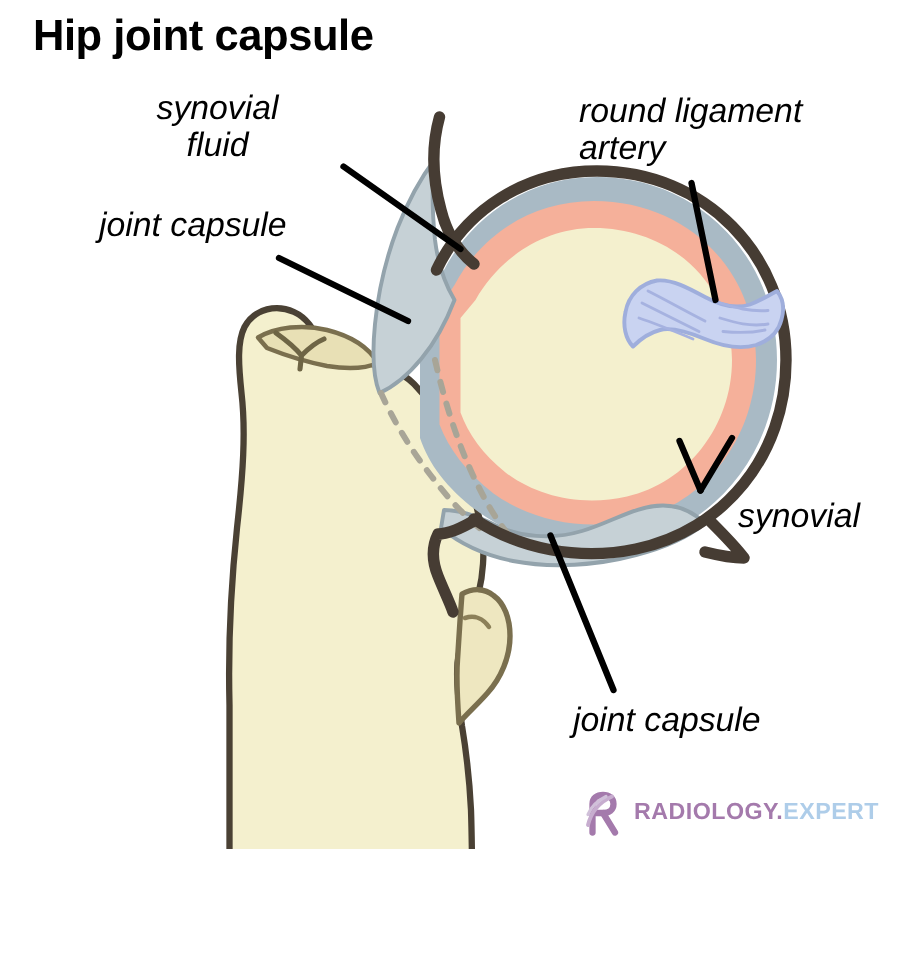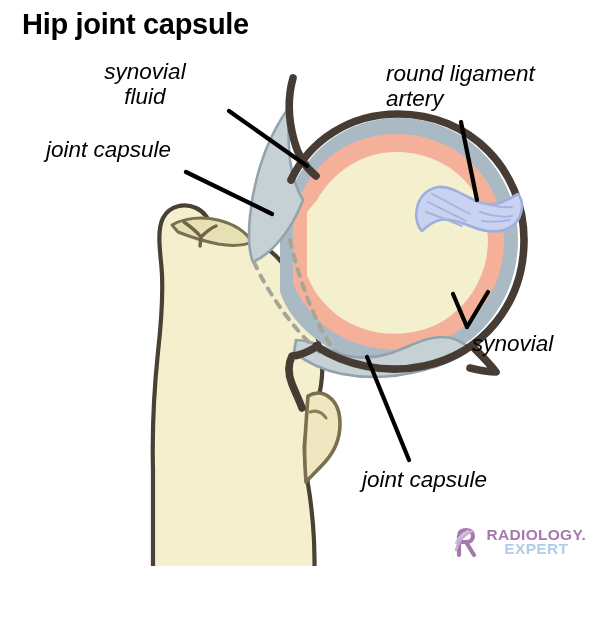--- a/index.html
+++ b/index.html
@@ -34,41 +34,41 @@
     position: absolute;
     font-family: "Liberation Sans", sans-serif;
     font-style: italic;
     font-size: 22.5px;
     color: #000000;
     line-height: 1.1;
     white-space: pre;
   }
   .anno-right { text-align: center; }
   .anno-center { text-align: left; }
-  .anno-left { text-align: right; }
+  .anno-left { text-align: right; margin-left: 20px; }
 
   #svg-illustration {
     position: absolute;
     left: 0;
     top: 0;
     width: 600px;
     height: 644px;
   }
   #watermark {
     position: absolute;
     right: 14px;
     bottom: 8px;
     display: flex;
     align-items: center;
     gap: 4px;
     opacity: 0.92;
   }
   #watermark .wm-text {
     display: flex;
-    flex-direction: column;
+    flex-direction: row;
     line-height: 0.92;
   }
   #watermark .wm-top {
     font-family: "Liberation Sans", sans-serif;
     font-weight: bold;
     font-size: 15.5px;
     letter-spacing: 0.3px;
     color: #9d6fa5;
   }
   #watermark .wm-bot {

